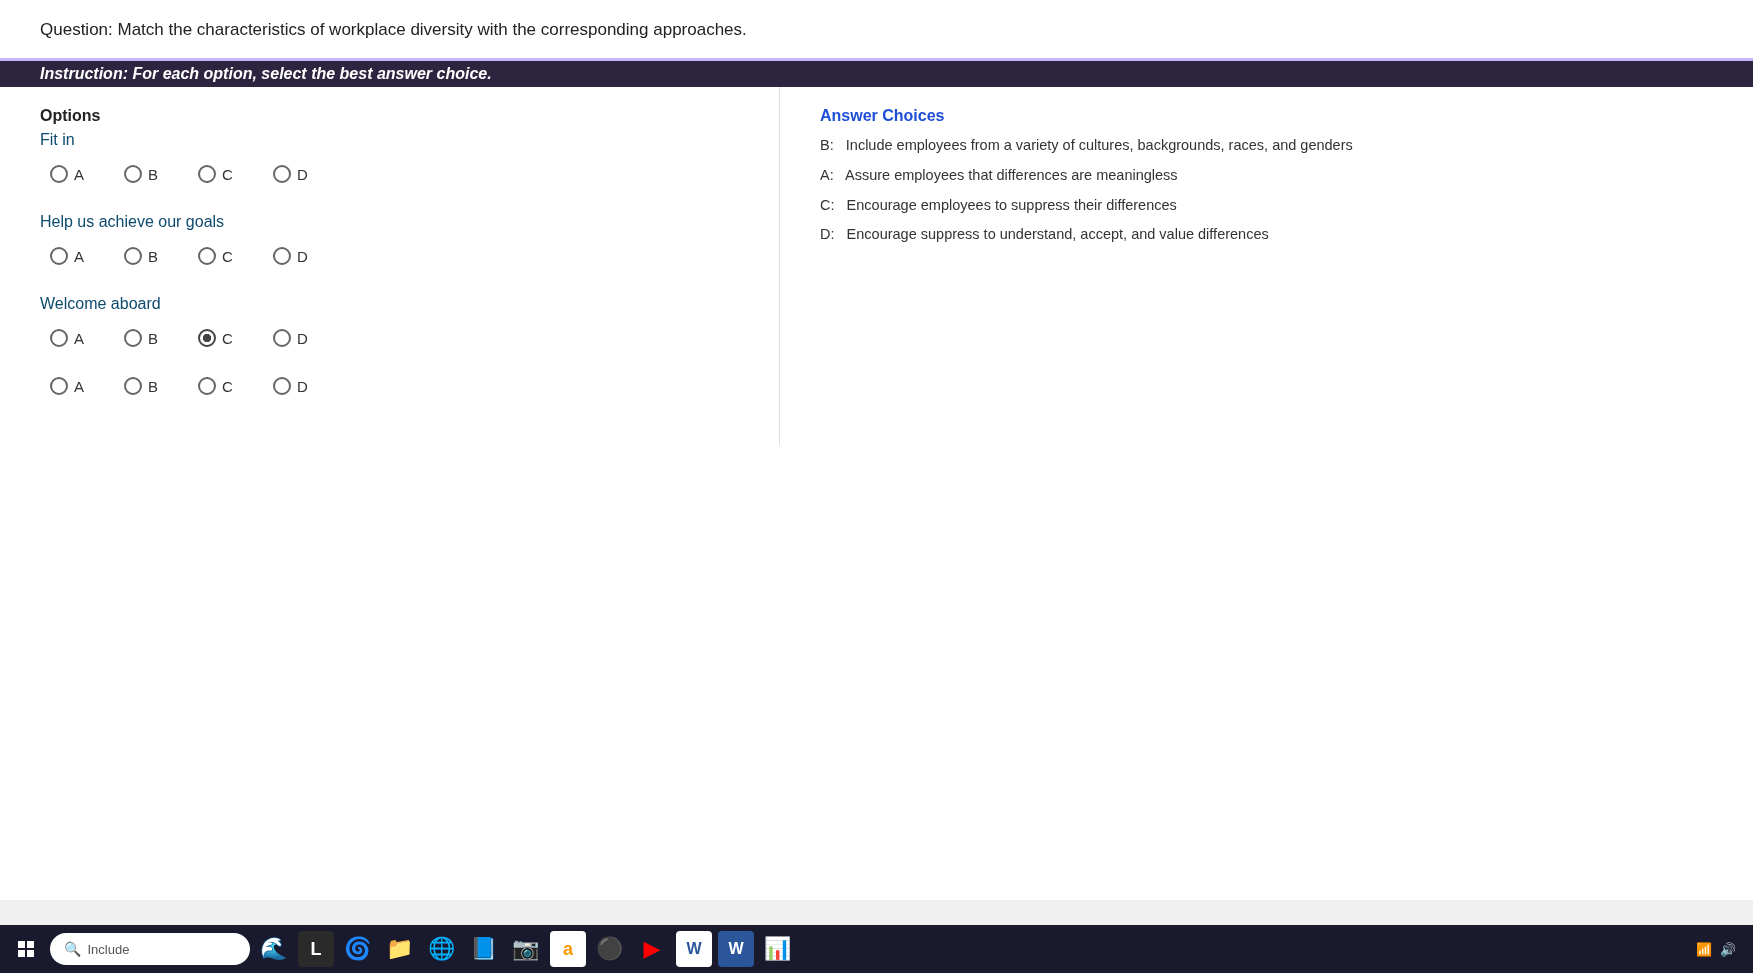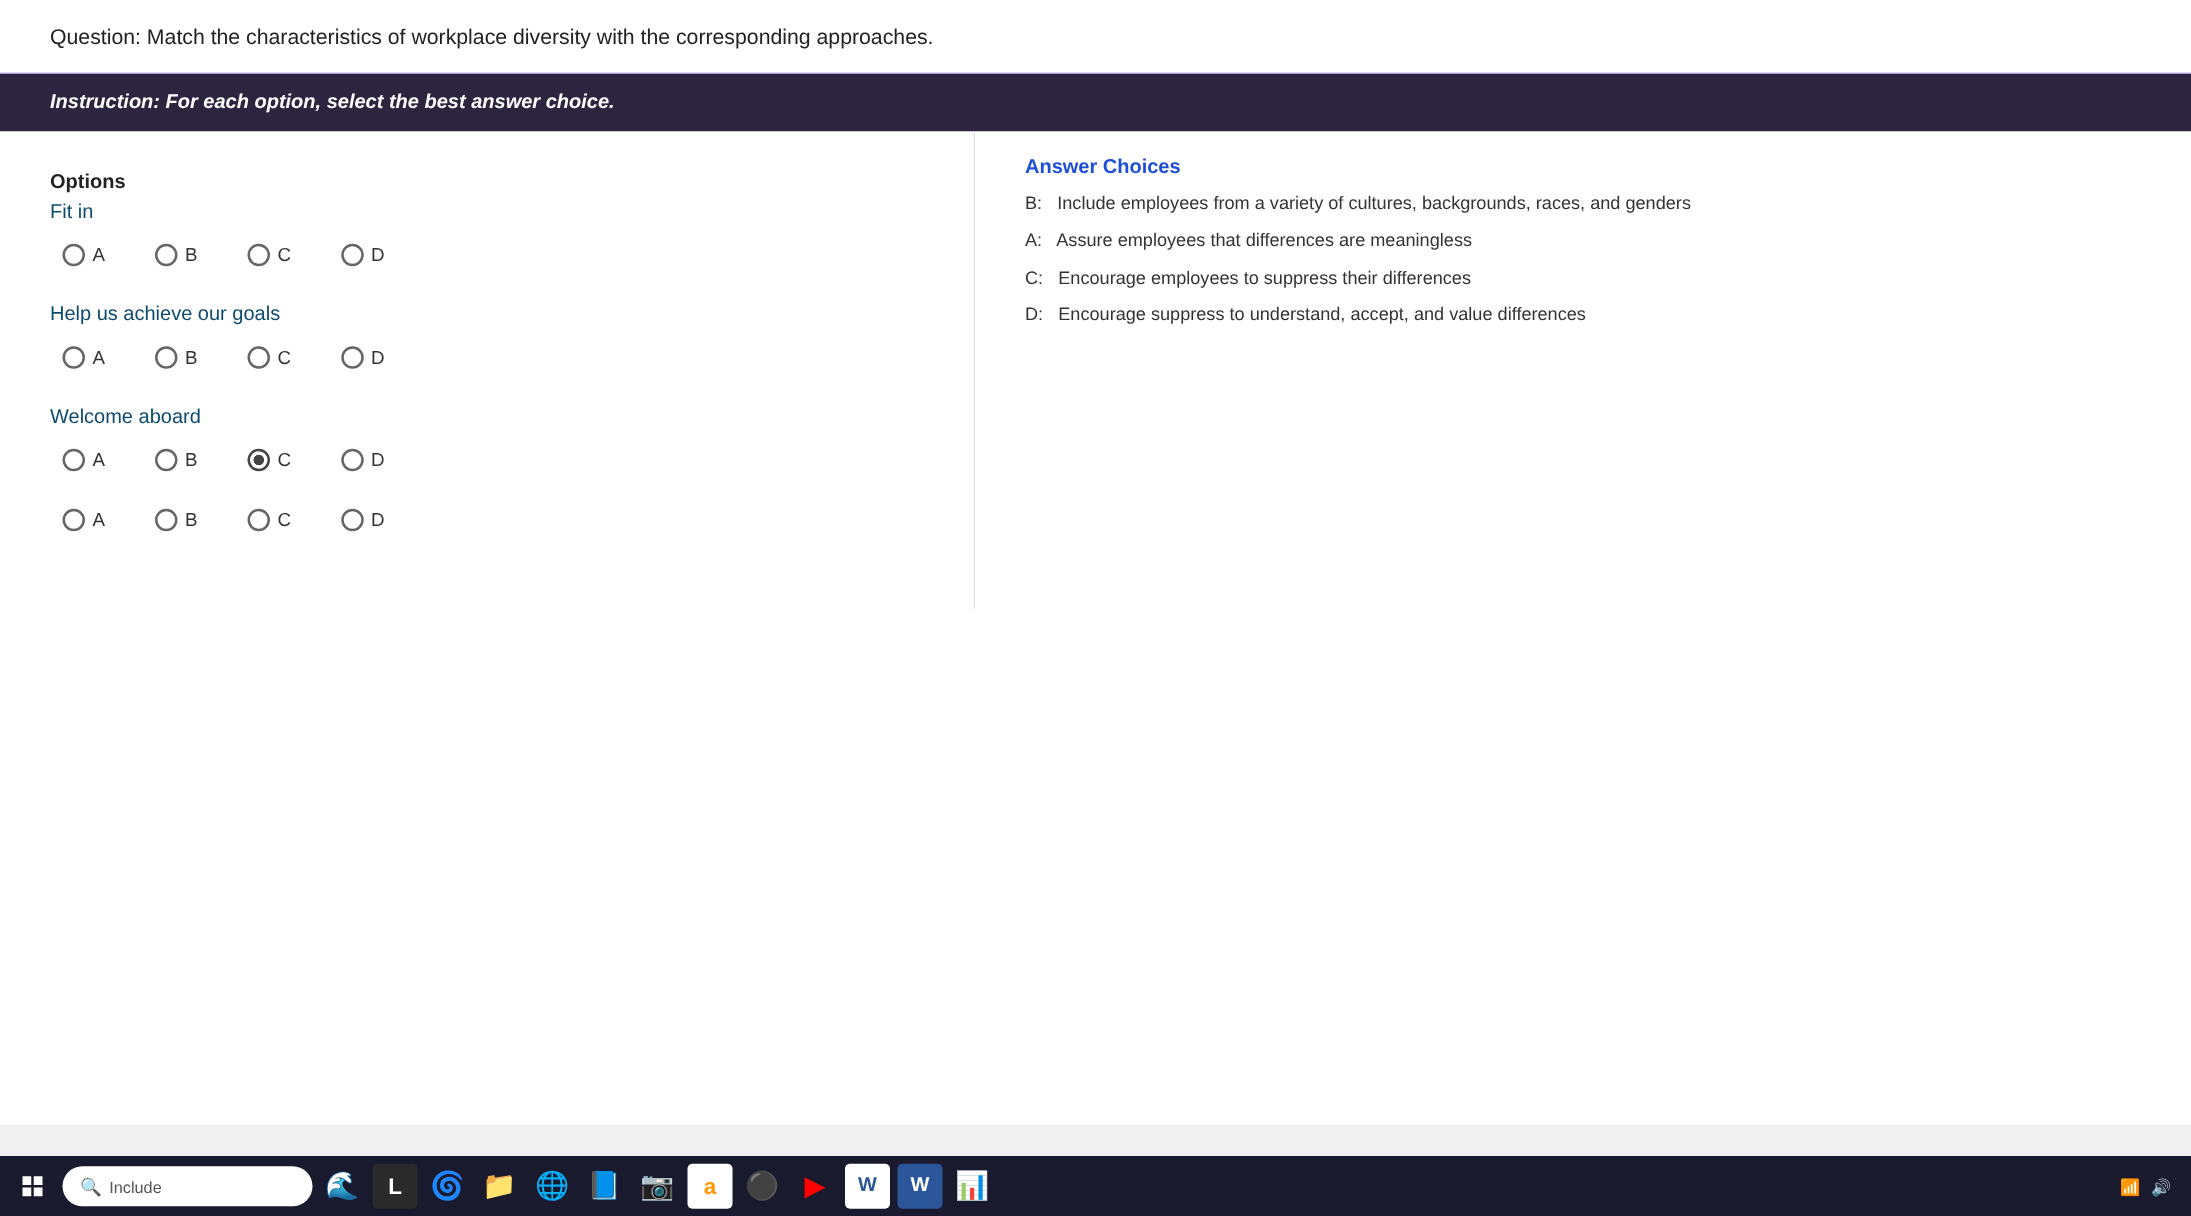--- a/index.html
+++ b/index.html
@@ -13,43 +13,43 @@
 
     .main-container {
       background: #ffffff;
       margin: 0;
       width: 100%;
       min-height: 900px;
     }
 
     .question-header {
       padding: 20px 40px 18px 40px;
-      border-bottom: 1px solid #c4b5fd;
+      border-bottom: 3px solid #c4b5fd;
       font-size: 17px;
       color: #222;
       font-weight: normal;
     }
 
     .instruction-bar {
       background: #2d2540;
       color: #ffffff;
-      padding: 14px 40px;
+      padding: 4px 40px;
       font-size: 16px;
       font-style: italic;
       font-weight: bold;
     }
 
     .content-area {
       display: flex;
       padding: 0;
     }
 
     .options-section {
       flex: 0 0 780px;
-      padding: 32px 40px;
+      padding: 20px 40px;
       border-right: 1px solid #e0e0e0;
     }
 
     .answer-choices-section {
       flex: 1;
       padding: 20px 40px;
     }
 
     .section-header {
       font-weight: bold;

